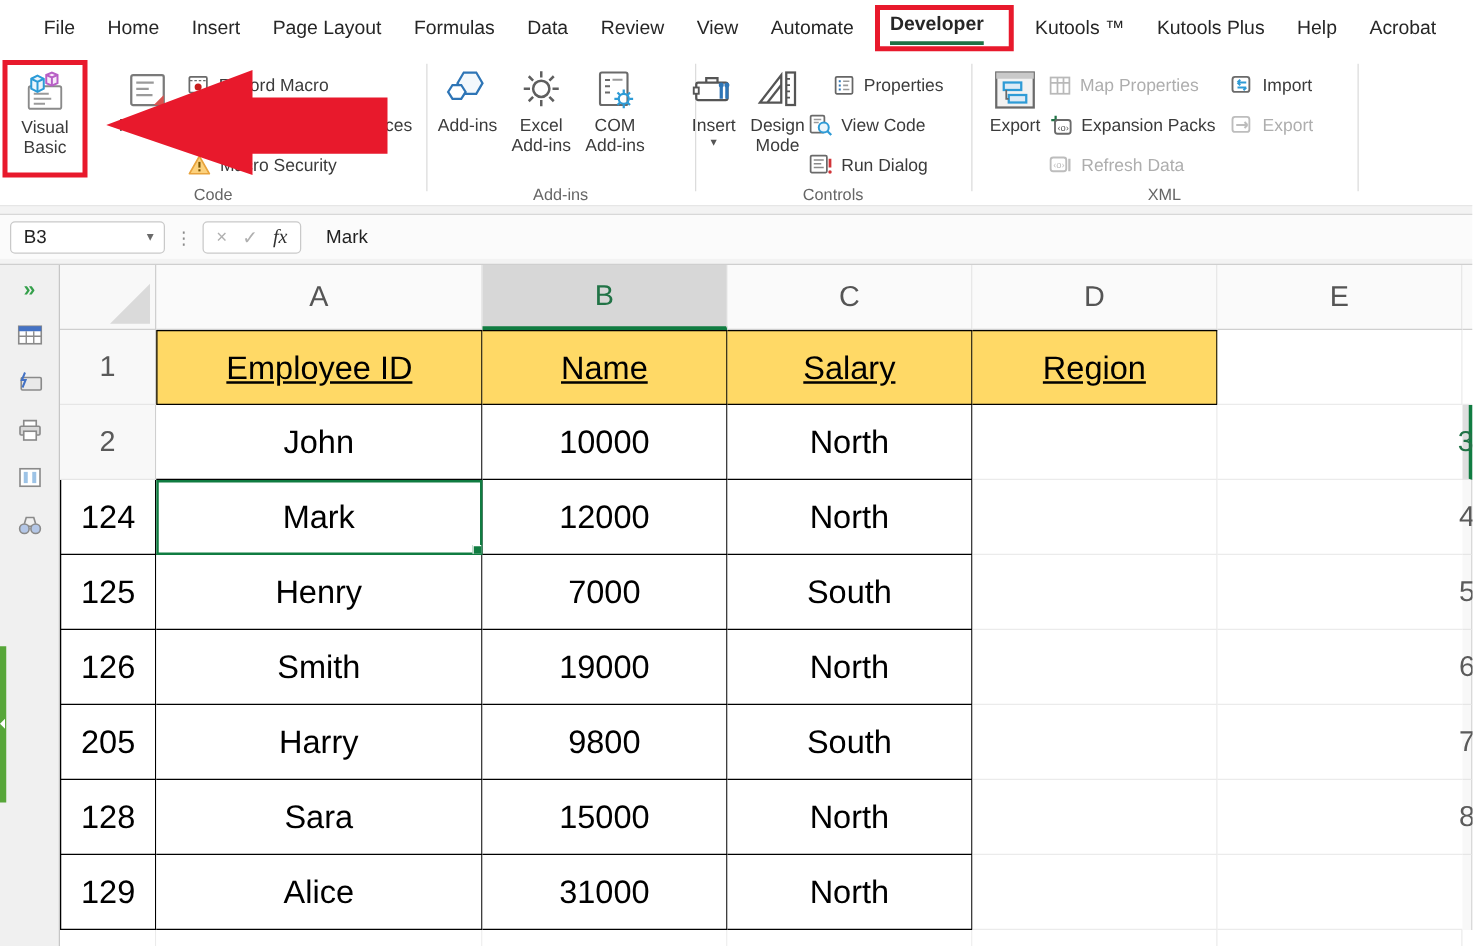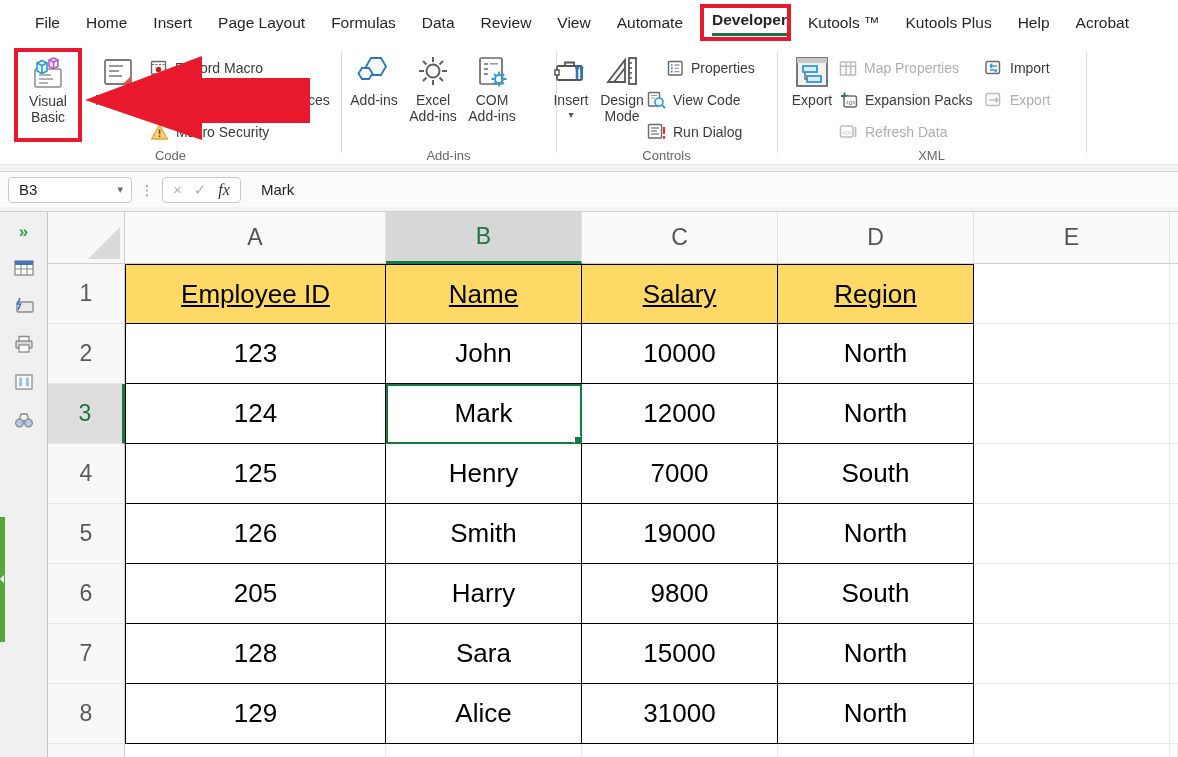--- a/index.html
+++ b/index.html
@@ -4,33 +4,33 @@
 <style>
   * { box-sizing: border-box; margin: 0; padding: 0; }
   html,body { width:1178px; height:757px; overflow:hidden; background:#fff;
               font-family:"Liberation Sans", sans-serif; }
   .app { position:relative; width:1178px; height:757px; background:#fff; }
 
   
   .menubar { position:absolute; top:0; left:0; width:1178px; height:45px;
              display:flex; align-items:center; padding-left:22px; background:#fff; }
   .tab { font-size:15.5px; color:#262626; padding:0 13px; white-space:nowrap; }
-  .tab-dev { border:4px solid #e8192c; padding:3px 0 1px 8px; margin:12px 4px; }
+  .tab-dev { border:4px solid #e8192c; padding:3px 20px 1px 8px; margin:12px 4px; }
   .tab-dev .devlbl { font-weight:bold; display:inline-block;
                      border-bottom:3px solid #1e7145; padding-bottom:4px; }
 
   
   .ribbon { position:absolute; top:45px; left:0; width:1178px; height:127px; background:#fff; }
   .vdiv { position:absolute; top:6px; height:102px; width:1px; background:#dcdcdc; }
   .grouplabel { position:absolute; top:103px; font-size:13px; color:#666; text-align:center; }
   .bigbtn { position:absolute; top:6px; height:94px; display:flex; flex-direction:column;
             align-items:center; justify-content:flex-start; gap:3px; text-align:center;
             font-size:14px; color:#3b3b3b; line-height:16px; }
   .bigbtn .bicon { height:38px; display:flex; align-items:flex-end; }
-  .vb { left:14px; width:68px; height:94px; border:4px solid #e8192c; top:3px; padding-top:0; }
+  .vb { left:2px; width:68px; height:94px; border:4px solid #e8192c; top:3px; padding-top:0; }
   .smallbtn { position:absolute; display:flex; align-items:center; gap:7px;
               font-size:14px; color:#3b3b3b; height:22px; white-space:nowrap; }
   .r1 { top:12px; } .r2 { top:44px; } .r3 { top:76px; }
   .disabled { color:#aeaeae; }
   .chev { font-size:10px; color:#555; line-height:8px; }
   .ribbonedge { position:absolute; top:164px; left:0; width:1178px; height:8px;
                 background:#f3f3f3; border-top:1px solid #e6e6e6; border-bottom:1px solid #d8d8d8; }
 
   
   .overlay { position:absolute; left:0; top:0; width:1178px; height:757px;
@@ -418,21 +418,20 @@
         <div class="ch">E</div>
         <div class="chx"></div>
         <div class="rh">1</div>
         <div class="cell tb tbl tbt hdr">Employee ID</div>
         <div class="cell tb tbt hdr">Name</div>
         <div class="cell tb tbt hdr">Salary</div>
         <div class="cell tb tbt hdr">Region</div>
         <div class="cell ge"></div>
         <div class="gx"></div>
         <div class="rh">2</div>
-        <div class="cell tb tbl">123</div>
         <div class="cell tb">John</div>
         <div class="cell tb">10000</div>
         <div class="cell tb">North</div>
         <div class="cell ge"></div>
         <div class="gx"></div>
         <div class="rh rhsel">3</div>
         <div class="cell tb tbl">124</div>
         <div class="cell tb selcell">Mark</div>
         <div class="cell tb">12000</div>
         <div class="cell tb">North</div>

